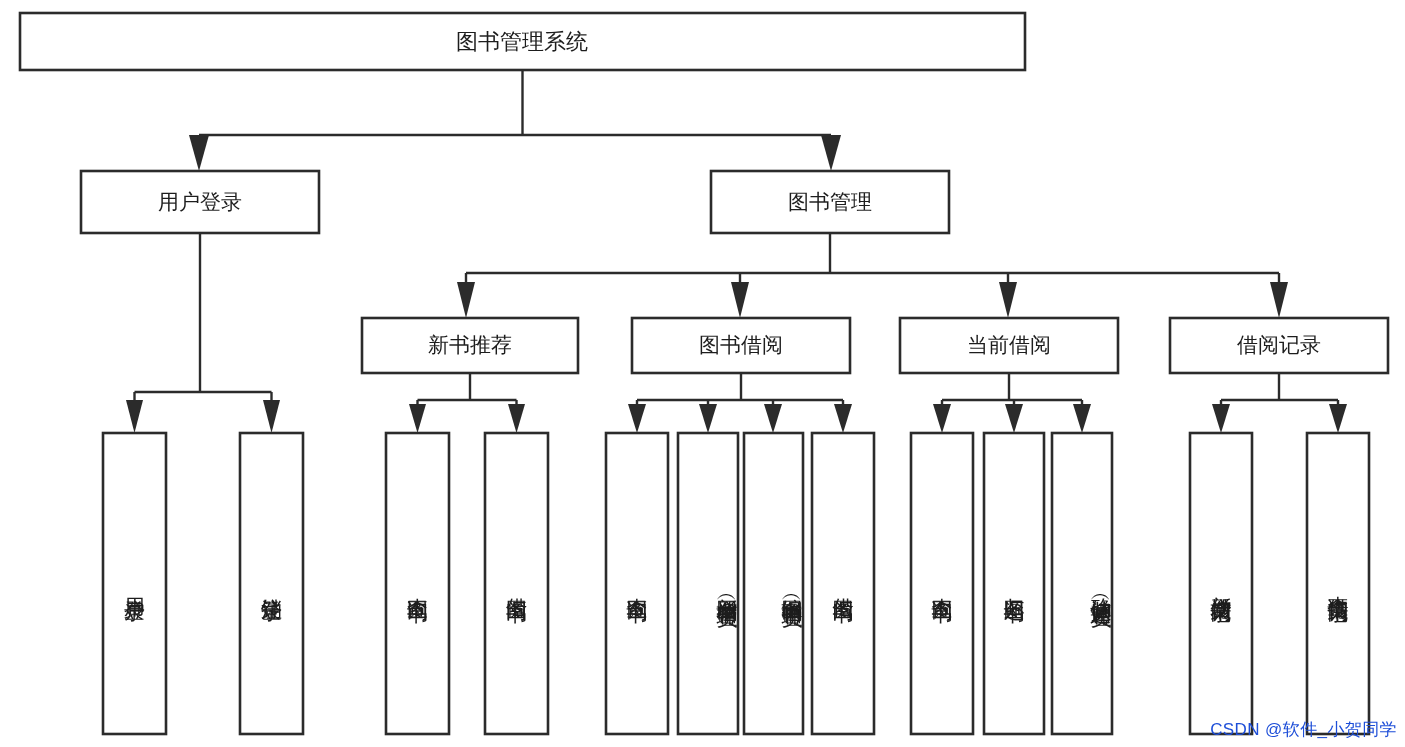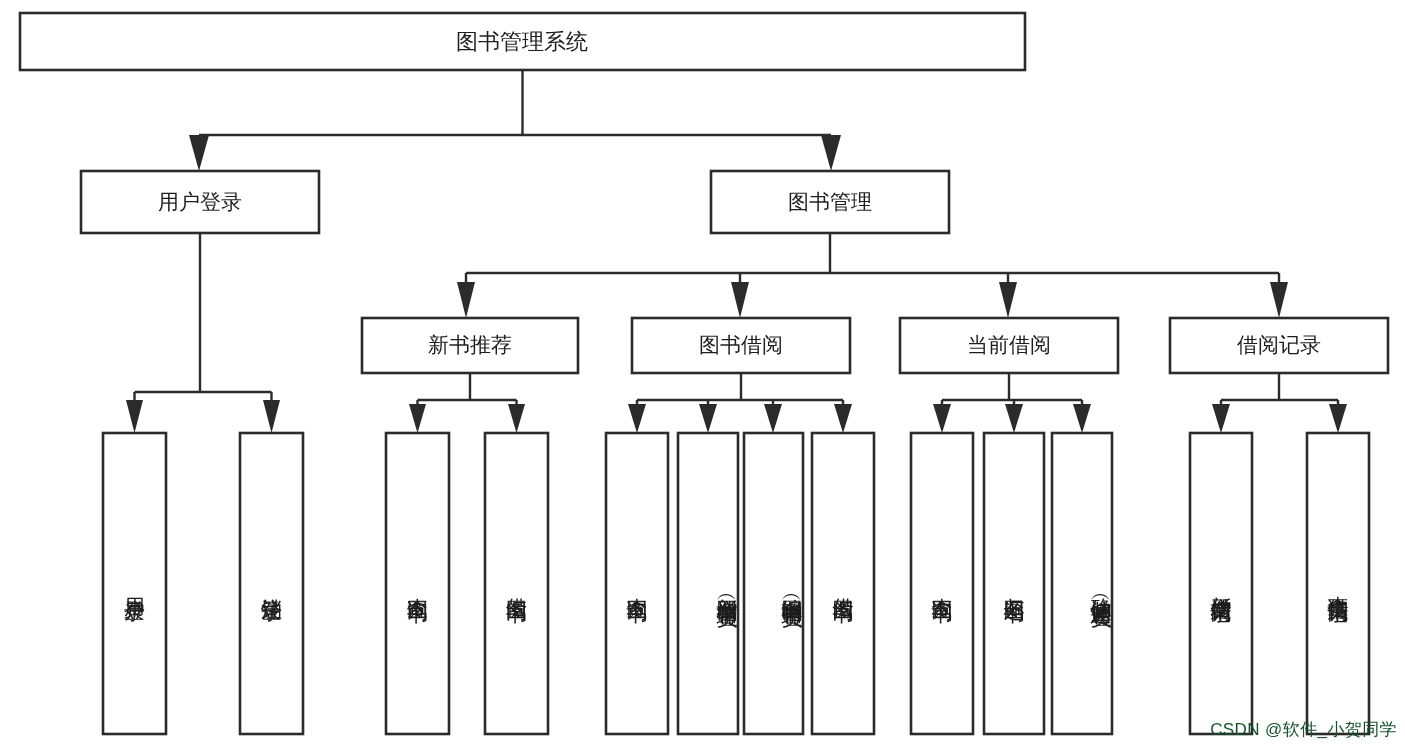--- a/index.html
+++ b/index.html
@@ -67,21 +67,21 @@
     align-items: center;
     justify-content: center;
     pointer-events: none;
   }
   #watermark {
     position: absolute;
     right: 8px;
     bottom: 6px;
     font-family: "Liberation Sans", "DejaVu Sans", sans-serif;
     font-size: 17px;
-    color: #14532d;
+    color: #1d4ed8;
     white-space: nowrap;
     letter-spacing: 0.4px;
   }
 </style>
 </head>
 <body>
 
 <div id="diagram-root">
 
   <svg id="flow" viewBox="0 0 1405 747">

